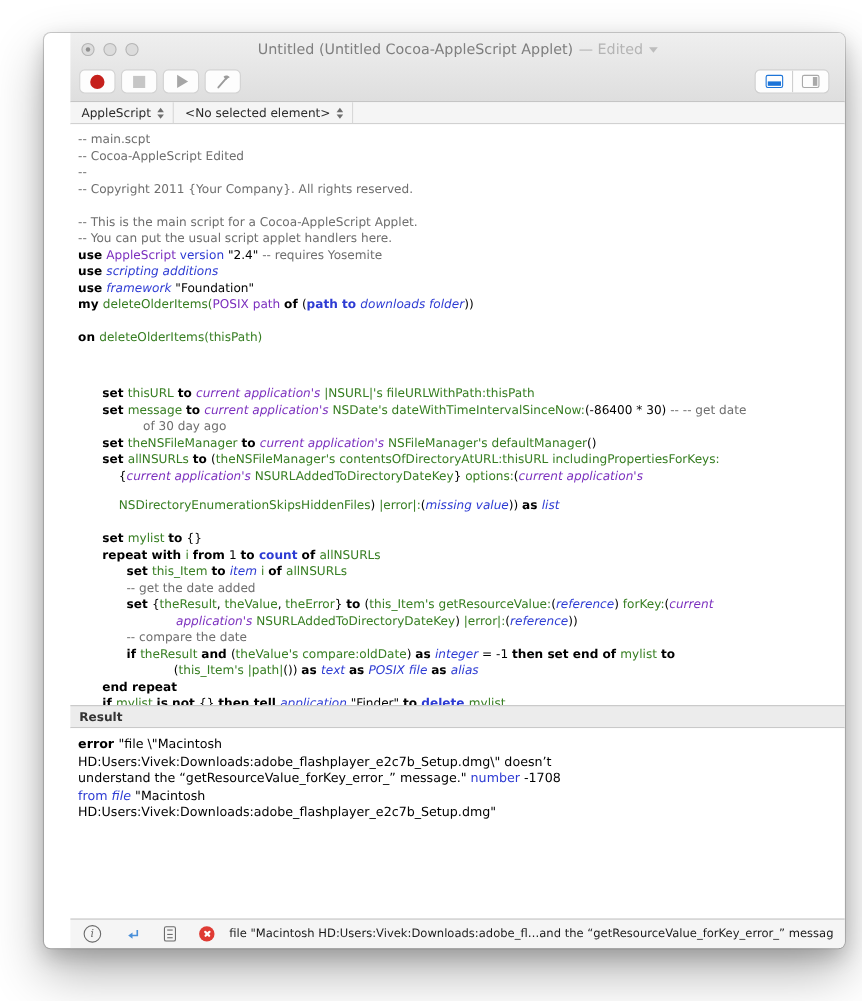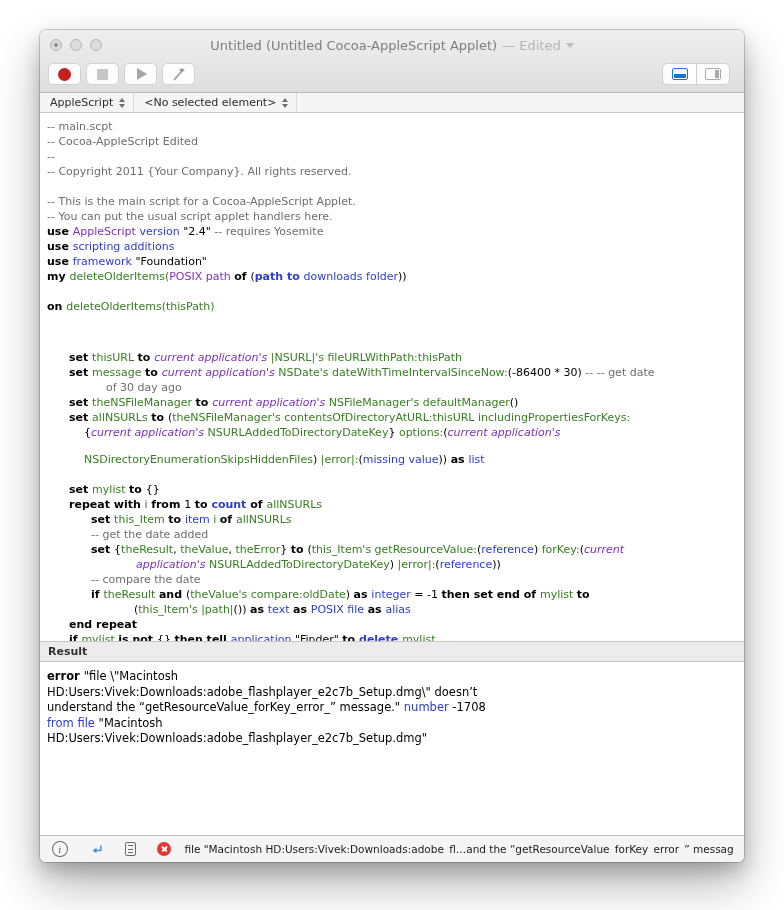--- a/index.html
+++ b/index.html
@@ -1,19 +1,19 @@
 <!DOCTYPE html>
 <html><head>
 <meta charset="utf-8">
 <style>
   html,body{margin:0;padding:0;background:#ffffff;width:784px;height:910px;
     font-family:"DejaVu Sans","Liberation Sans",sans-serif;-webkit-font-smoothing:antialiased;}
   .window{position:absolute;left:40px;top:30px;width:704px;height:832px;background:#fff;
     border-radius:6px;overflow:hidden;display:flex;flex-direction:column;
-    box-shadow:0 0 0 1px rgba(0,0,0,0.18), 0 22px 46px rgba(0,0,0,0.30), 0 8px 18px rgba(0,0,0,0.18);}
+    box-shadow:0 0 0 1px rgba(0,0,0,0.18), 0 22px 46px rgba(0,0,0,0.30), 0 8px 18px rgba(0,0,0,0.18);padding-left:24px;}
   
   .chrome{background:linear-gradient(#efefef,#dedede);border-bottom:1px solid #b9b9b9;flex:0 0 auto;}
   .titlebar{height:30px;position:relative;display:flex;align-items:center;}
   .lights{position:absolute;left:10px;top:0;height:30px;display:flex;align-items:center;gap:8px;}
   .light{width:12px;height:12px;border-radius:50%;background:#dcdcdc;border:1px solid #b4b4b4;
     box-sizing:border-box;display:flex;align-items:center;justify-content:center;}
   .light .dot{width:4px;height:4px;border-radius:50%;background:#8f8f8f;}
   .title{margin:0 auto;font-size:13px;color:#7e7e7e;white-space:nowrap;display:flex;align-items:center;gap:5px;}
   .title .suffix{color:#b4b4b4;}
   .tri-down{width:0;height:0;border-left:4px solid transparent;border-right:4px solid transparent;
@@ -40,21 +40,21 @@
   .chevrons .down{width:0;height:0;border-left:3px solid transparent;border-right:3px solid transparent;border-top:4px solid #6e6e6e;}
   
   .code-area{flex:1 1 auto;background:#fff;padding:6px 8px 0 7px;overflow:hidden;
     font-size:11px;line-height:15px;}
   .cl{white-space:pre;min-height:15px;}
   .cm{color:#6e6e6e}
   .kw{color:#000;font-weight:bold}
   .v{color:#377e22}
   .pi{color:#7b2fbe;font-style:italic}
   .pu{color:#7b2fbe}
-  .ci{color:#2d3bd3;}
+  .ci{color:#2d3bd3;font-style:italic}
   .cb{color:#2d3bd3;font-weight:bold}
   .bu{color:#2d3bd3}
   .pl{color:#000}
   
   .result-header{flex:0 0 auto;height:19px;background:#ececec;border-top:1px solid #c6c6c6;border-bottom:1px solid #c6c6c6;
     display:flex;align-items:center;padding-left:8px;font-size:11px;font-weight:bold;color:#333;}
   .result-area{flex:0 0 auto;height:166px;background:#fff;padding:7px 8px 0 7px;font-size:11.5px;line-height:15.5px;overflow:hidden;}
   
   .status-bar{flex:0 0 26px;background:#f5f5f5;border-top:1px solid #c3c3c3;display:flex;align-items:center;
     padding:0 10px 0 12px;gap:21px;}

